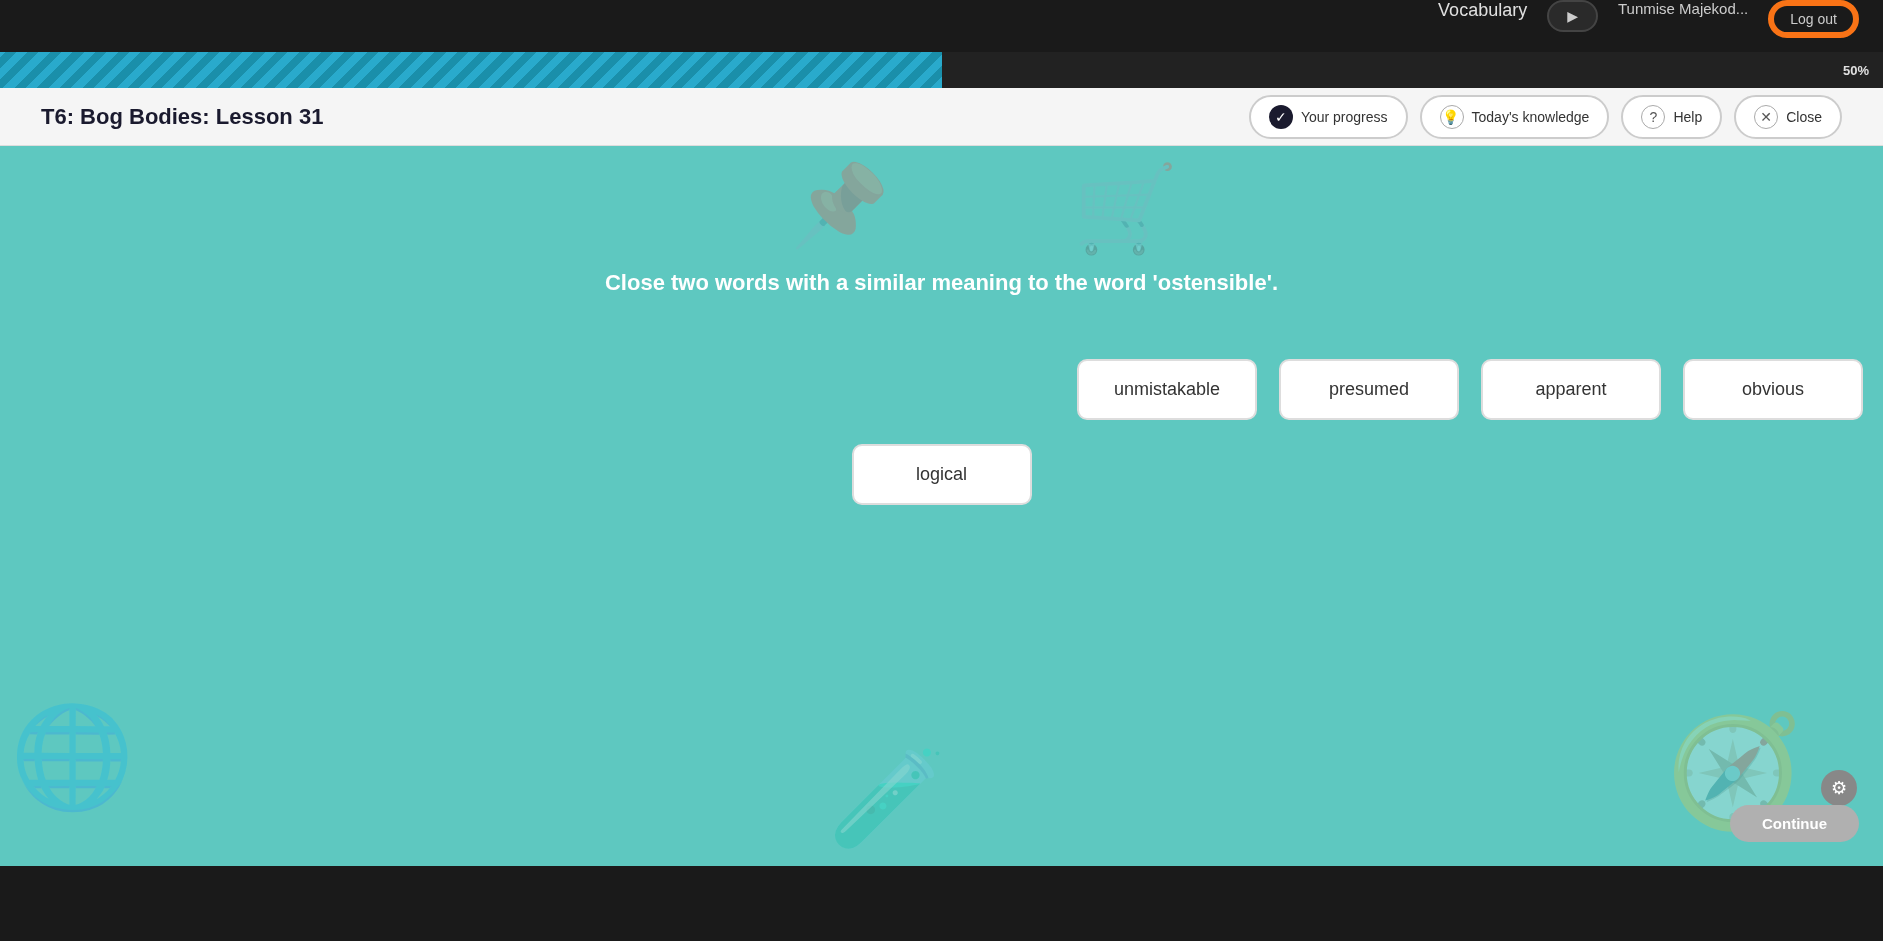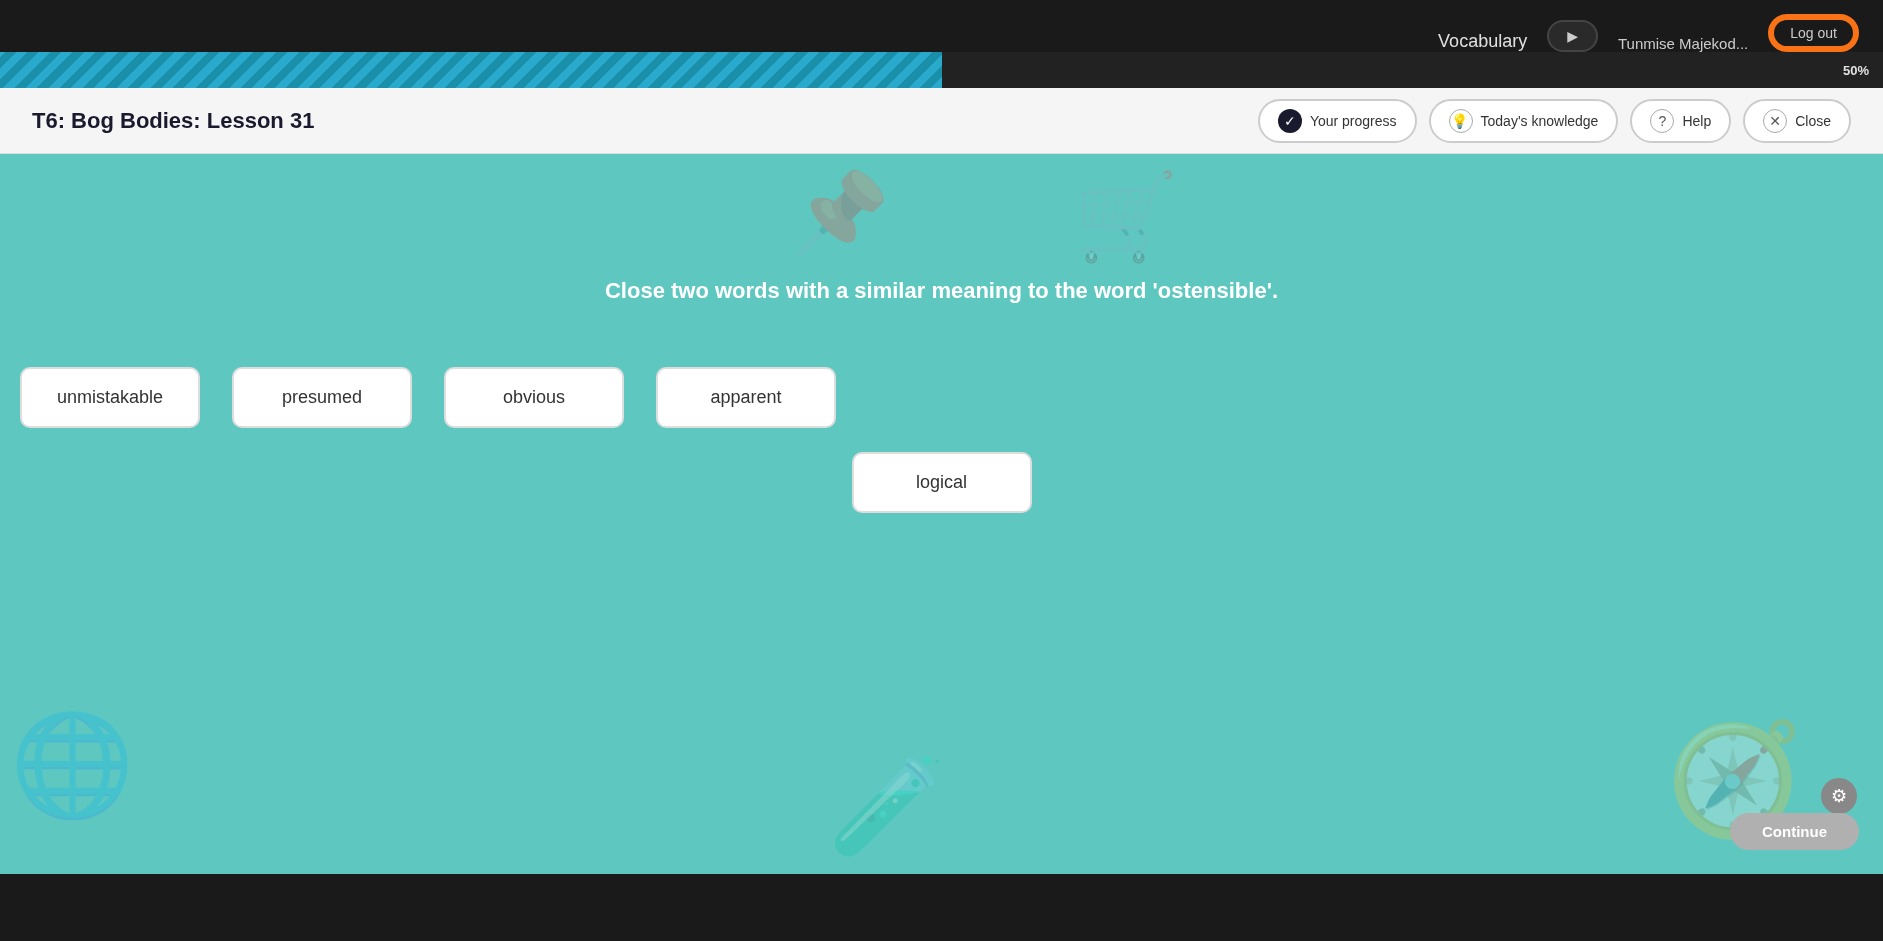--- a/index.html
+++ b/index.html
@@ -9,21 +9,21 @@
       width: 1883px;
       min-height: 941px;
       overflow: hidden;
     }
 
     
     .top-nav {
       background: #1a1a1a;
       height: 52px;
       display: flex;
-      align-items: flex-end;
+      align-items: flex-start;
       justify-content: flex-end;
       padding: 0 24px;
       gap: 20px;
     }
     .nav-vocab {
       color: #e0e0e0;
       font-size: 18px;
       font-weight: 500;
     }
     .nav-btn-dark {
@@ -80,25 +80,25 @@
       position: absolute;
       right: 14px;
       color: #e0e0e0;
       font-size: 13px;
       font-weight: 600;
     }
 
     
     .lesson-header {
       background: #f5f5f5;
-      height: 66px;
+      height: 58px;
       display: flex;
       align-items: center;
       justify-content: space-between;
-      padding: 0 32px;
+      padding: 0 41px;
       border-bottom: 1px solid #ddd;
     }
     .lesson-title {
       font-size: 22px;
       font-weight: 700;
       color: #1a1a2e;
     }
     .lesson-controls {
       display: flex;
       gap: 12px;
@@ -168,22 +168,22 @@
       margin: 80px auto 60px;
       max-width: 900px;
       line-height: 1.5;
       position: relative;
       z-index: 2;
     }
 
     
     .options-row {
       display: flex;
-      justify-content: flex-start;
-      gap: 32px;
+      justify-content: flex-end;
+      gap: 22px;
       flex-wrap: wrap;
       margin-bottom: 24px;
       position: relative;
       z-index: 2;
     }
     .option-btn {
       background: white;
       border: 2px solid #ddd;
       border-radius: 10px;
       padding: 18px 32px;
@@ -287,22 +287,22 @@
   <div class="deco-icon deco-cart">🛒</div>
   <div class="deco-icon deco-globe">🌐</div>
   <div class="deco-icon deco-compass">🧭</div>
   <div class="deco-icon deco-bottle">🧪</div>
 
   <div class="question-text">Close two words with a similar meaning to the word 'ostensible'.</div>
 
   <div class="options-row">
     <button class="option-btn">unmistakable</button>
     <button class="option-btn">presumed</button>
+    <button class="option-btn">apparent</button>
     <button class="option-btn">obvious</button>
-    <button class="option-btn">apparent</button>
   </div>
 
   <div class="options-row-center">
     <button class="option-btn">logical</button>
   </div>
 
   <div class="settings-icon">⚙</div>
 
   <div class="continue-area">
     <button class="continue-btn">Continue</button>

